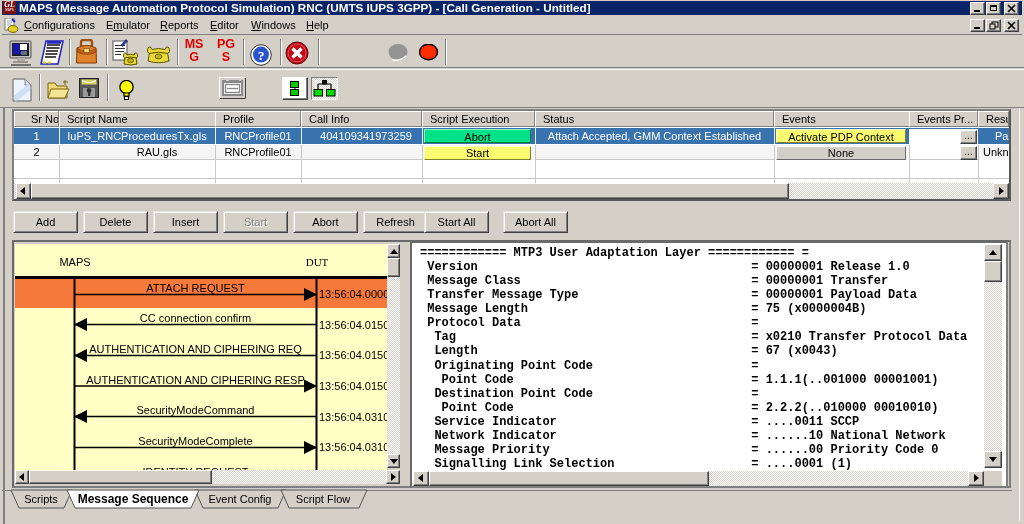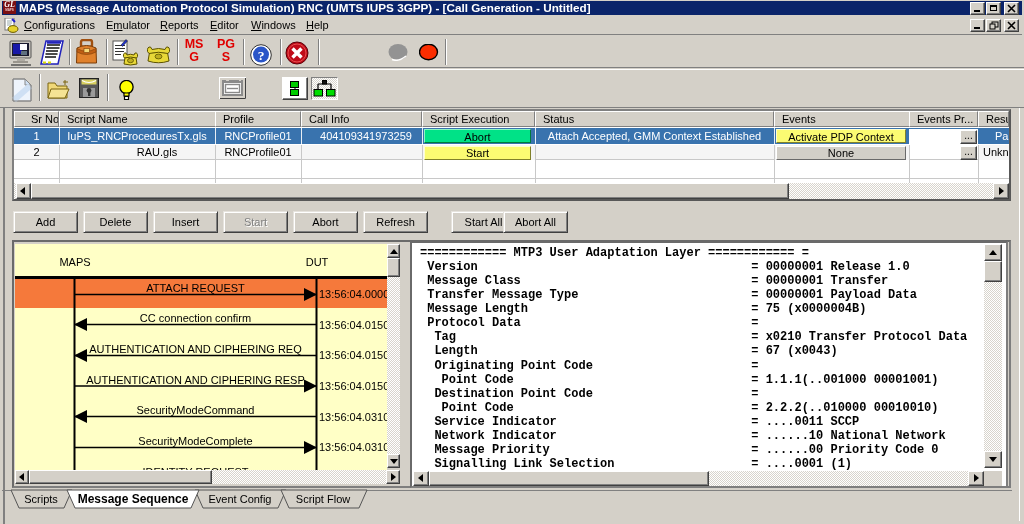--- a/index.html
+++ b/index.html
@@ -268,34 +268,34 @@
 <style>
   .btn { position:absolute; top:0; width:65px; height:22px; background:#D4D0C8; border:1px solid; border-color:#e6e3dd #404040 #404040 #e6e3dd; box-shadow: inset 1px 1px 0 #fff, inset -1px -1px 0 #808080; font-size:11px; text-align:center; line-height:20px; color:#000; }
 </style>
 <div id="btnrow" class="abs" style="left:0;top:211px;width:1024px;height:22px;">
   <div class="btn" style="left:13px;">Add</div>
   <div class="btn" style="left:83px;">Delete</div>
   <div class="btn" style="left:153px;">Insert</div>
   <div class="btn" style="left:223px;color:#808080;text-shadow:1px 1px 0 #fff;">Start</div>
   <div class="btn" style="left:293px;">Abort</div>
   <div class="btn" style="left:363px;">Refresh</div>
-  <div class="btn" style="left:451px;">Start All</div>
+  <div class="btn" style="left:424px;">Start All</div>
   <div class="btn" style="left:503px;">Abort All</div>
 </div>
 
 <style>
   .msg { position:absolute; left:59px; width:243px; text-align:center; font-size:11px; color:#000; white-space:nowrap; }
   .ts { position:absolute; left:304px; width:68px; font-size:11px; color:#000; white-space:nowrap; overflow:hidden; }
 </style>
 
 <div class="abs" style="left:12px;top:240px;width:999px;height:248px;border:2px solid;border-color:#6a6a6a #7e7e7e #7e7e7e #6a6a6a;background:#D4D0C8;"></div>
 
 <div class="abs" style="left:15px;top:244px;width:372px;height:226px;background:#FFFFC6;overflow:hidden;">
   <div class="abs" style="left:0;top:12px;width:120px;text-align:center;font-size:11px;">MAPS</div>
-  <div class="abs" style="left:242px;top:12px;width:120px;text-align:center;font-size:11px;">DUT</div>
+  <div class="abs" style="left:242px;top:12px;width:120px;text-align:center;font-size:11px;font-family:Liberation Serif, serif;">DUT</div>
   <div class="abs" style="left:0;top:32px;width:372px;height:3px;background:#000;"></div>
   <div class="abs" style="left:0;top:35px;width:372px;height:29px;background:#F5793B;"></div>
   <svg class="abs" style="left:0;top:0;" width="372" height="226">
     <path d="M59.5 33 V226 M301.5 33 V226" stroke="#000" stroke-width="2"></path>
     <g stroke="#000" stroke-width="1.5">
       <path d="M59 50.5 H302"></path>
       <path d="M59 80.5 H302"></path>
       <path d="M59 111.5 H302"></path>
       <path d="M59 142 H302"></path>
       <path d="M59 172.5 H302"></path>

